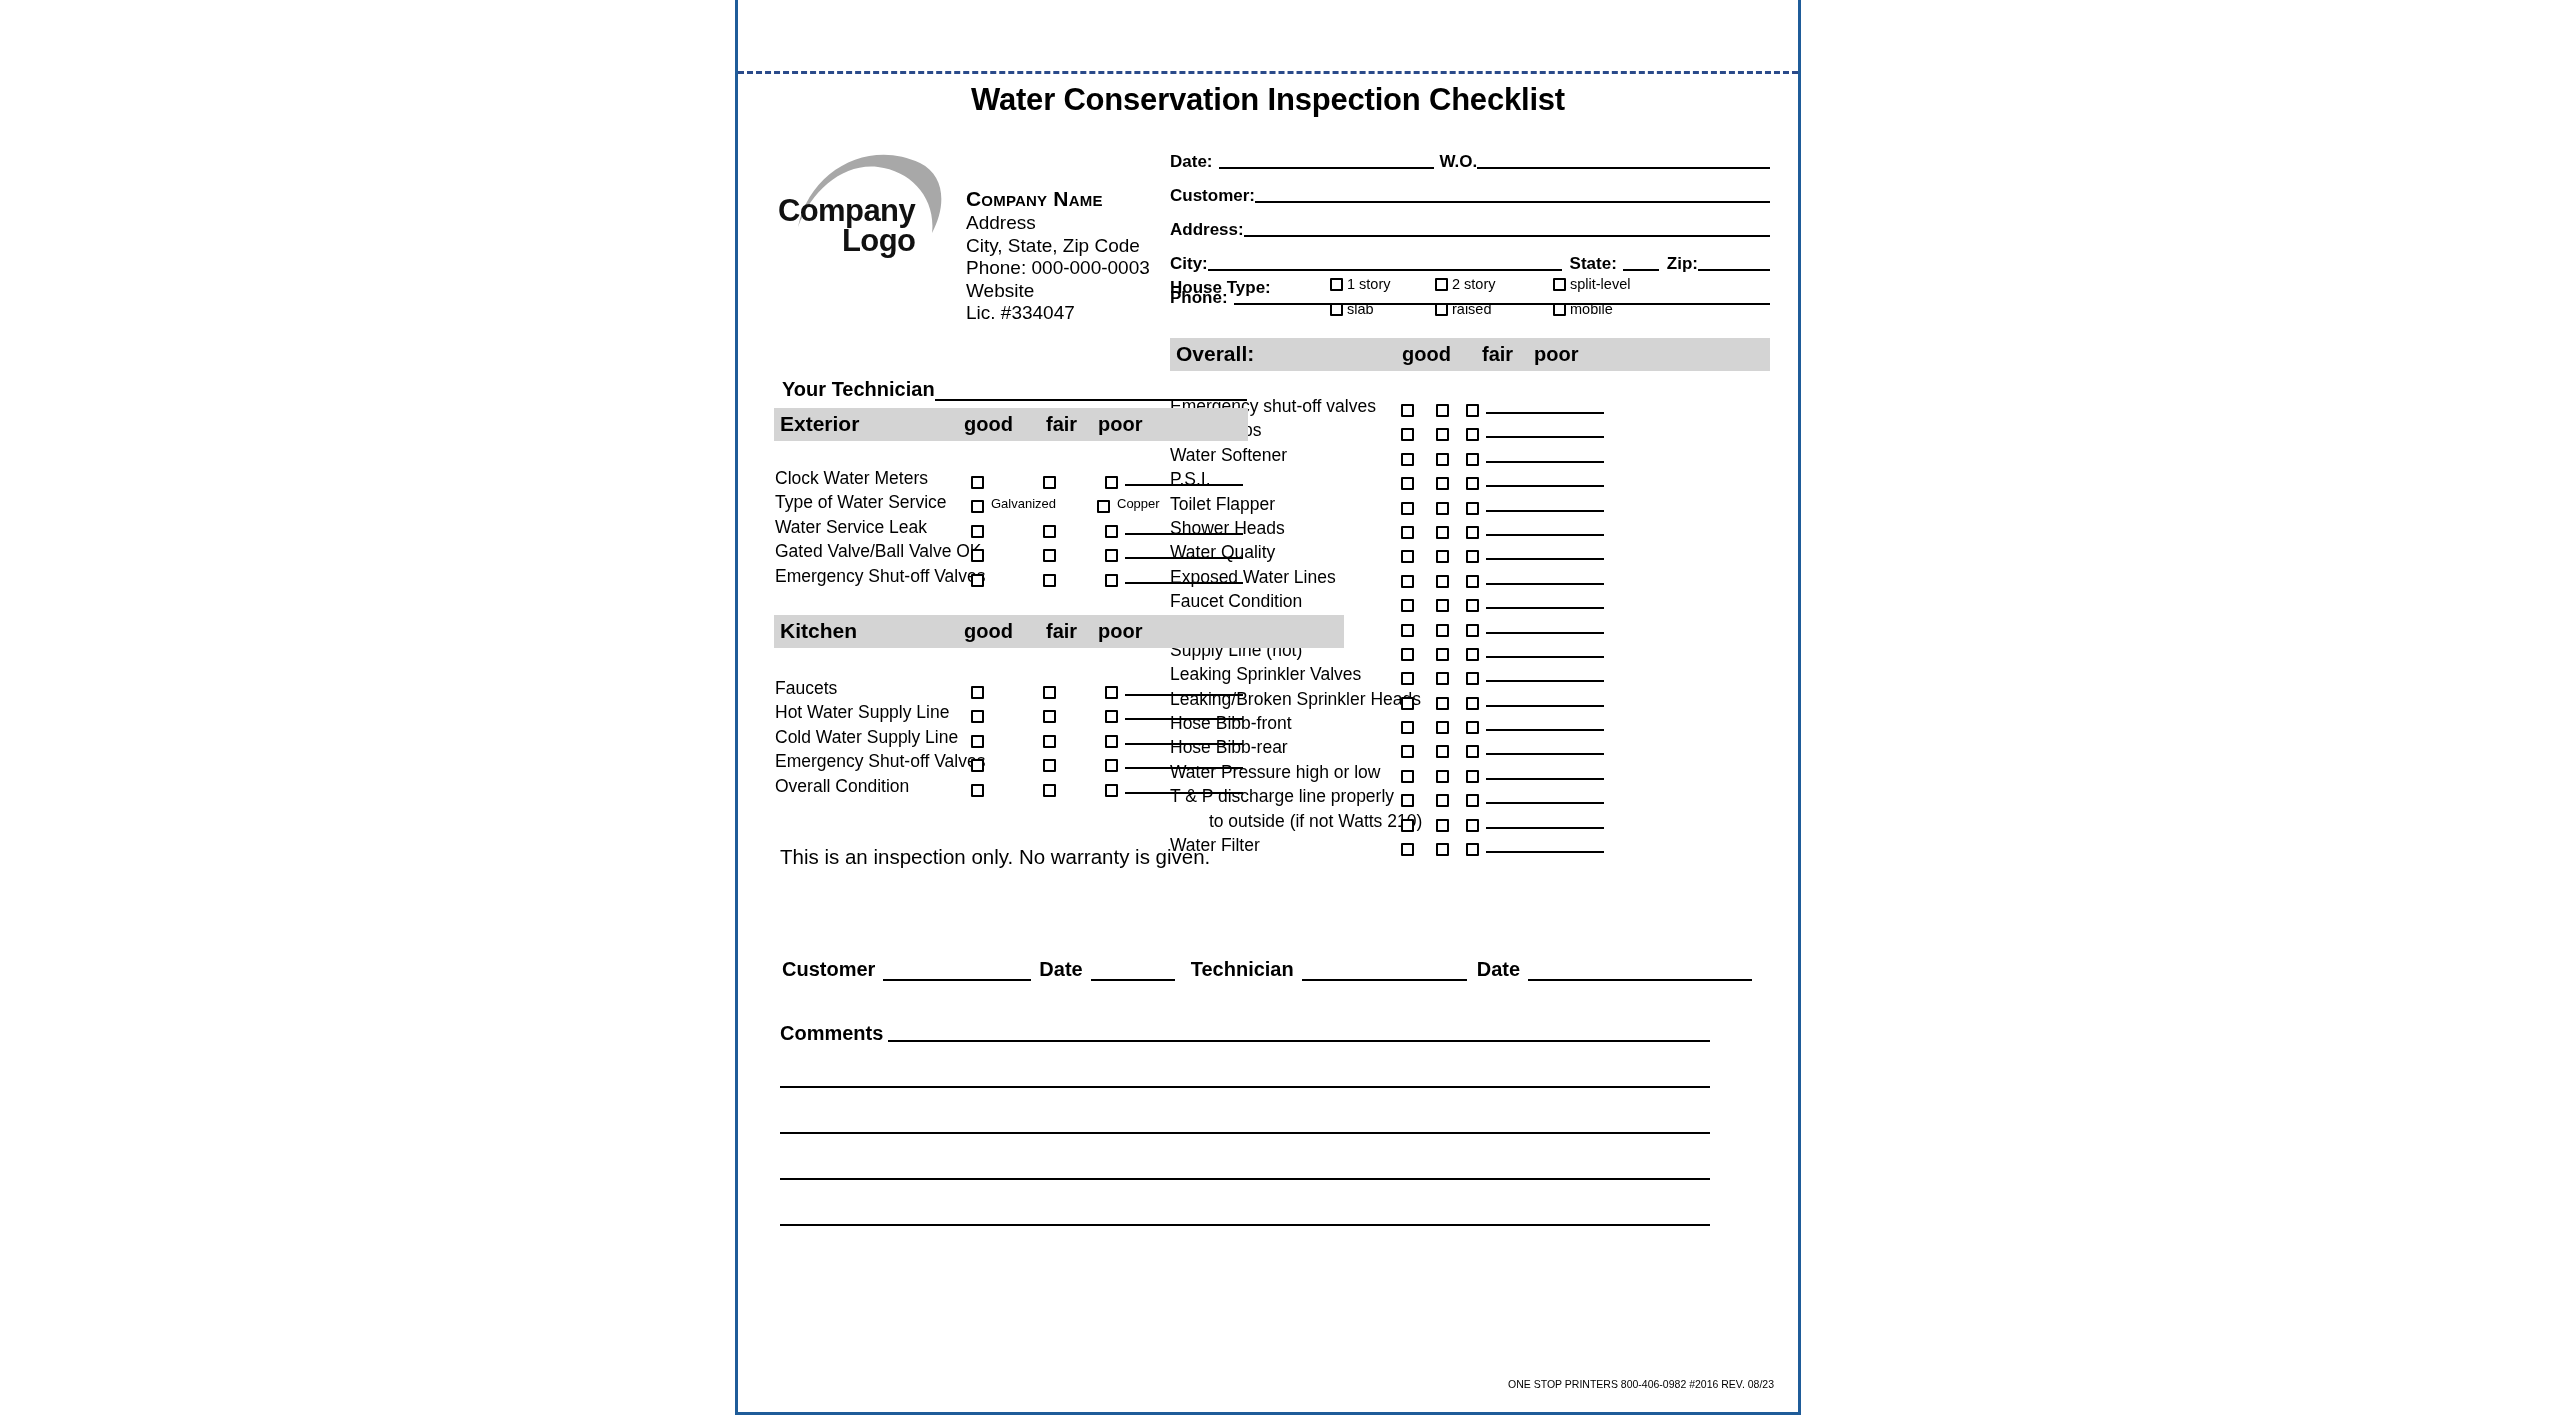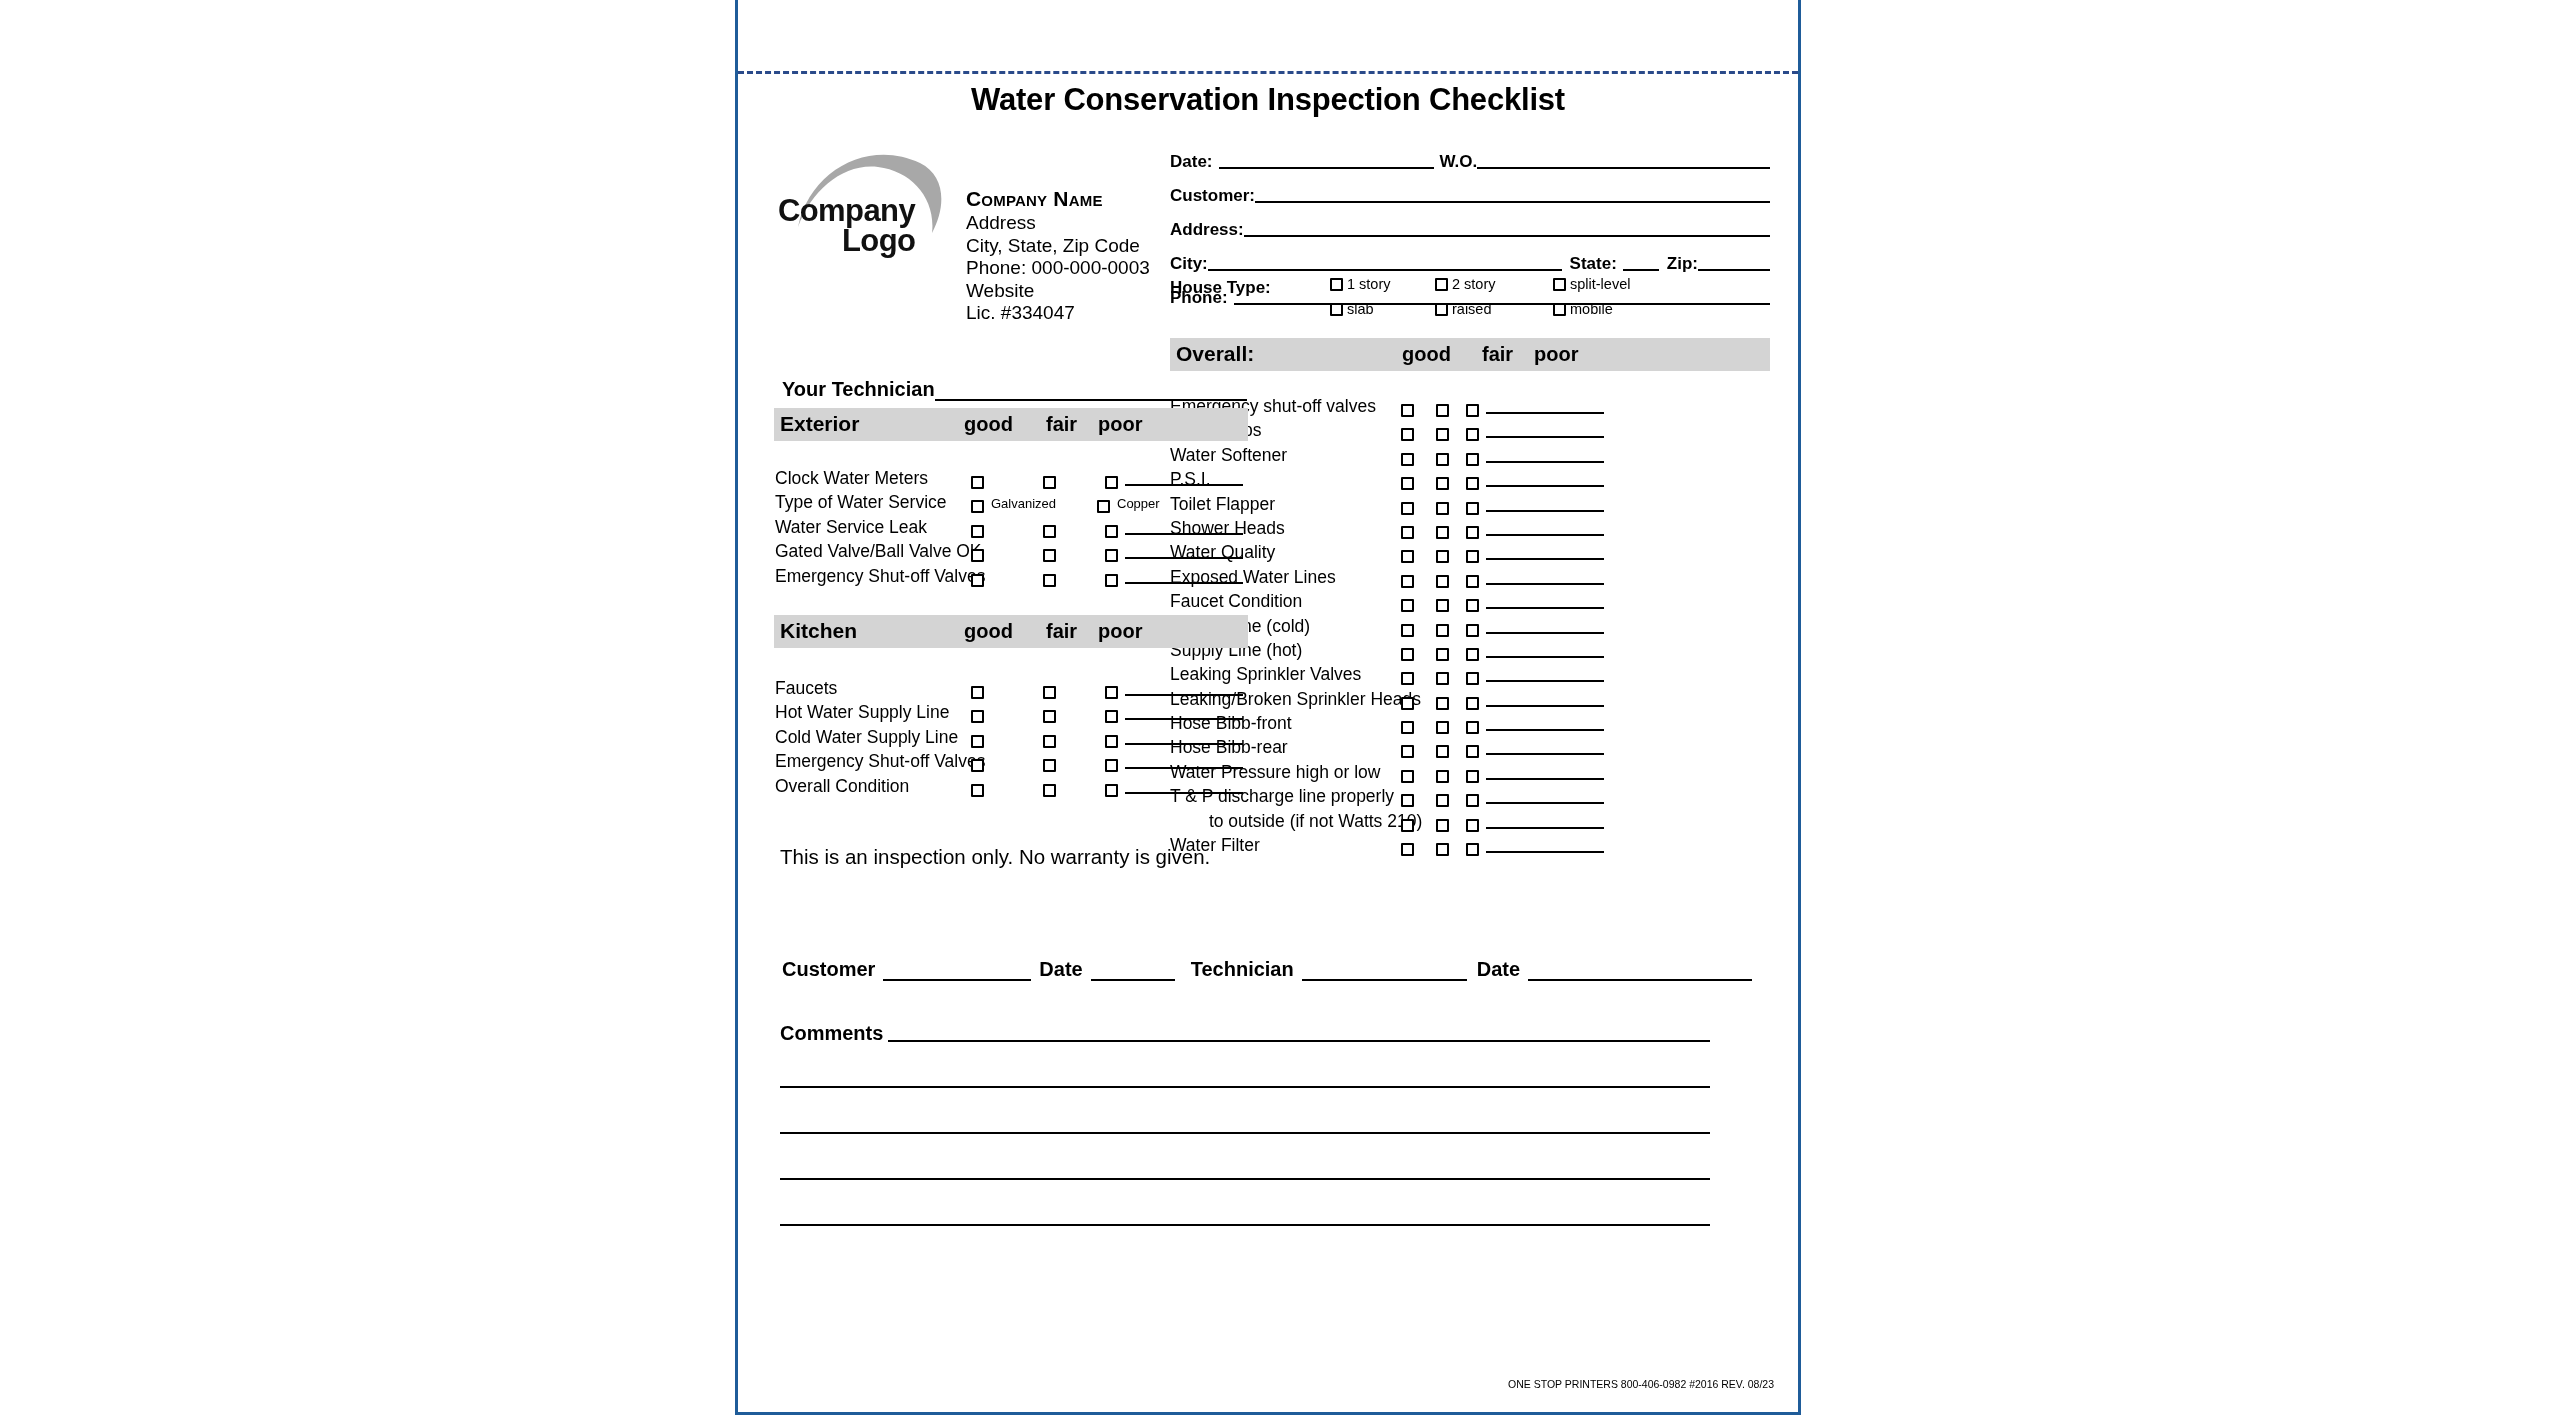--- a/index.html
+++ b/index.html
@@ -403,21 +403,21 @@
         </div>
         <div class="crow">
           <span class="nm">Emergency Shut-off Valves</span>
           <span class="b1" style="left:196px;"><i class="cb"></i></span>
           <span class="b2" style="left:268px;"><i class="cb"></i></span>
           <span class="b3" style="left:330px;"><i class="cb"></i></span>
           <span class="wl" style="left:350px;width:118px;"></span>
         </div>
       </div>
 
-    <div class="bar" style="left:36px;top:615px;width:474px;">
+    <div class="bar" style="left:36px;top:615px;width:570px;">
       <div class="bar-title">Kitchen</div>
       <div class="g" style="left:190px;">good</div>
       <div class="g" style="left:272px;">fair</div>
       <div class="g" style="left:324px;">poor</div>
     </div>
 
     <div class="clist" id="kitchen-list" style="left:37px;top:678px;width:474px;">
         <div class="crow">
           <span class="nm">Faucets</span>
           <span class="b1" style="left:196px;"><i class="cb"></i></span>

